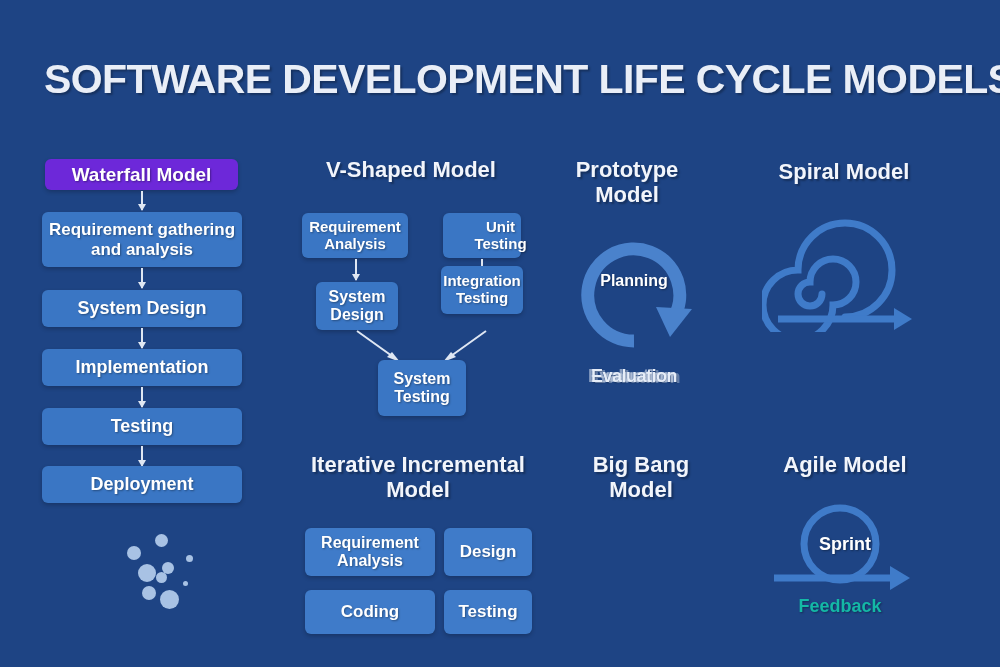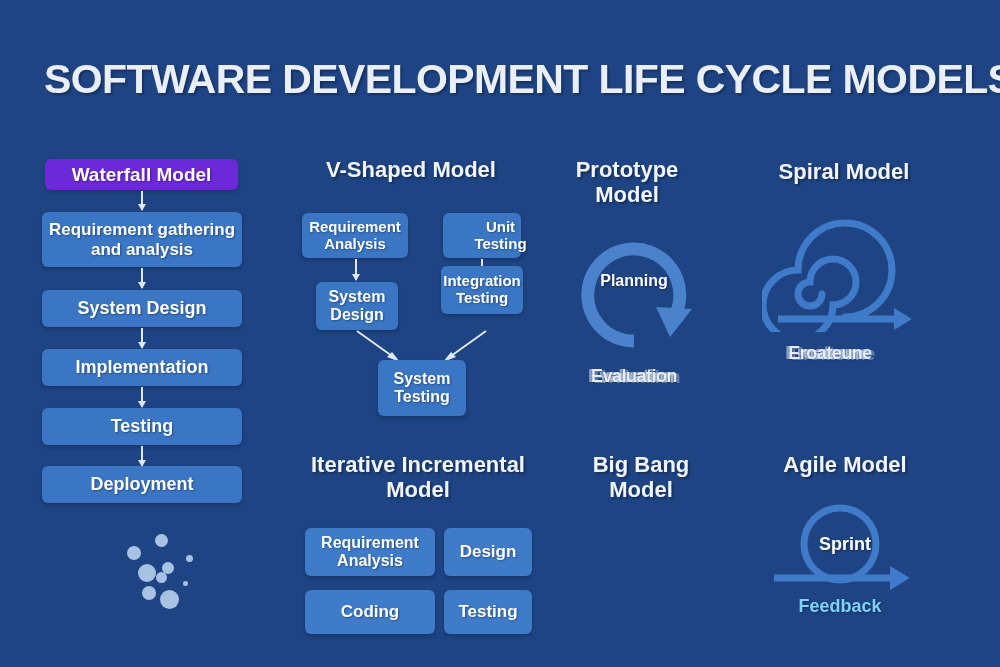--- a/index.html
+++ b/index.html
@@ -66,21 +66,21 @@
   .diag svg{display:block;overflow:visible;}
 
   
   .dot{position:absolute;border-radius:50%;background:#a8c2e4;}
 
   
   .glyph{position:absolute;}
   .glyph svg{display:block;}
 
   .cap{
-    position:absolute;text-align:center;color:#7dd3fc;
+    position:absolute;text-align:center;color:#14b8a6;
     font-weight:bold;text-shadow:1px 1px 2px rgba(0,0,0,.35);
   }
   .cap.garbled{
     color:#e6edf8;
     text-shadow:-3px 0 0 rgba(230,237,248,.55), 3px 1px 0 rgba(230,237,248,.35), 1px 1px 2px rgba(0,0,0,.3);
     letter-spacing:-0.5px;
   }
   .center-lbl{
     position:absolute;color:#ffffff;font-weight:bold;text-align:center;
     text-shadow:1px 1px 2px rgba(0,0,0,.35);
@@ -171,21 +171,20 @@
       <path d="M 83 105
                A 47 47 0 1 0 36 58
                A 35 35 0 1 0 71 93
                A 23 23 0 1 0 48 70
                A 12 12 0 1 0 60 82" fill="none" stroke="#3f7bc9" stroke-width="7" stroke-linecap="round"></path>
       <line x1="16" y1="107" x2="138" y2="107" stroke="#3f7bc9" stroke-width="7"></line>
       <polygon points="132,96 150,107 132,118" fill="#3f7bc9"></polygon>
     </svg>
   </div>
 
-  <div class="cap garbled" style="left:764px;top:343px;width:132px;font-size:18px;">Eroateune</div>
 
   <div class="sect-title" style="left:296px;top:453px;width:244px;font-size:22px;">Iterative Incremental Model</div>
 
   <div class="box lite" style="left:305px;top:528px;width:130px;height:48px;font-size:16px;">Requirement Analysis</div>
   <div class="box lite" style="left:444px;top:528px;width:88px;height:48px;font-size:17px;">Design</div>
   <div class="box lite" style="left:305px;top:590px;width:130px;height:44px;font-size:17px;">Coding</div>
   <div class="box lite" style="left:444px;top:590px;width:88px;height:44px;font-size:17px;">Testing</div>
 
   <div class="sect-title" style="left:560px;top:453px;width:162px;font-size:22px;">Big Bang Model</div>
 

